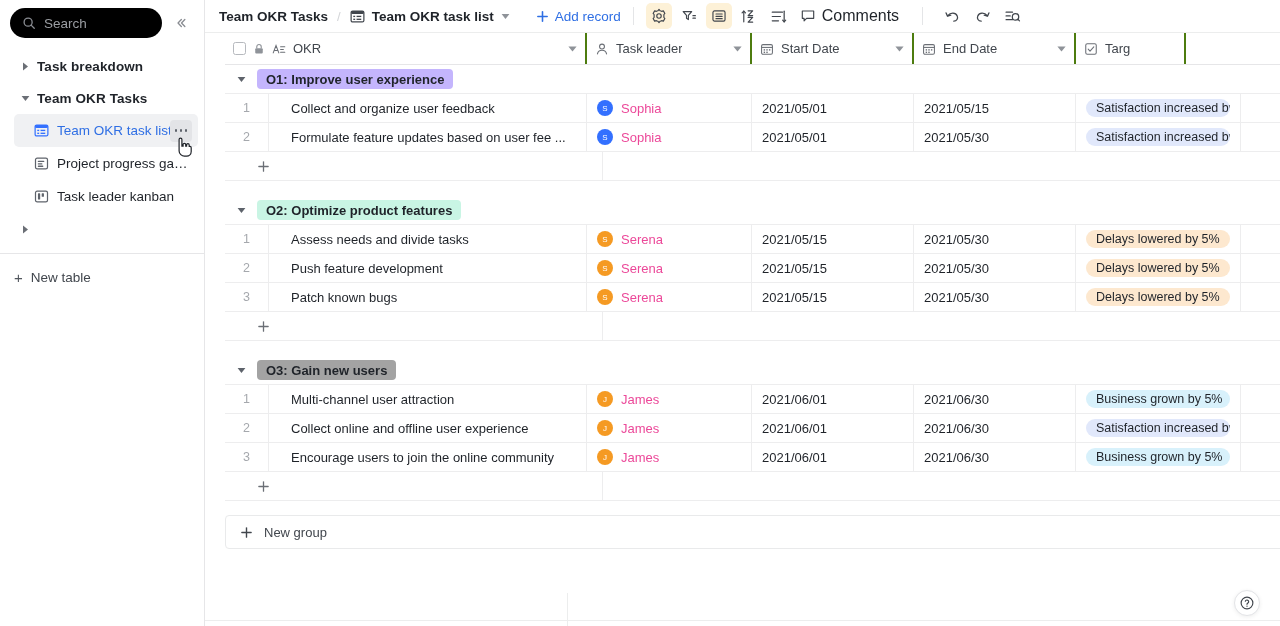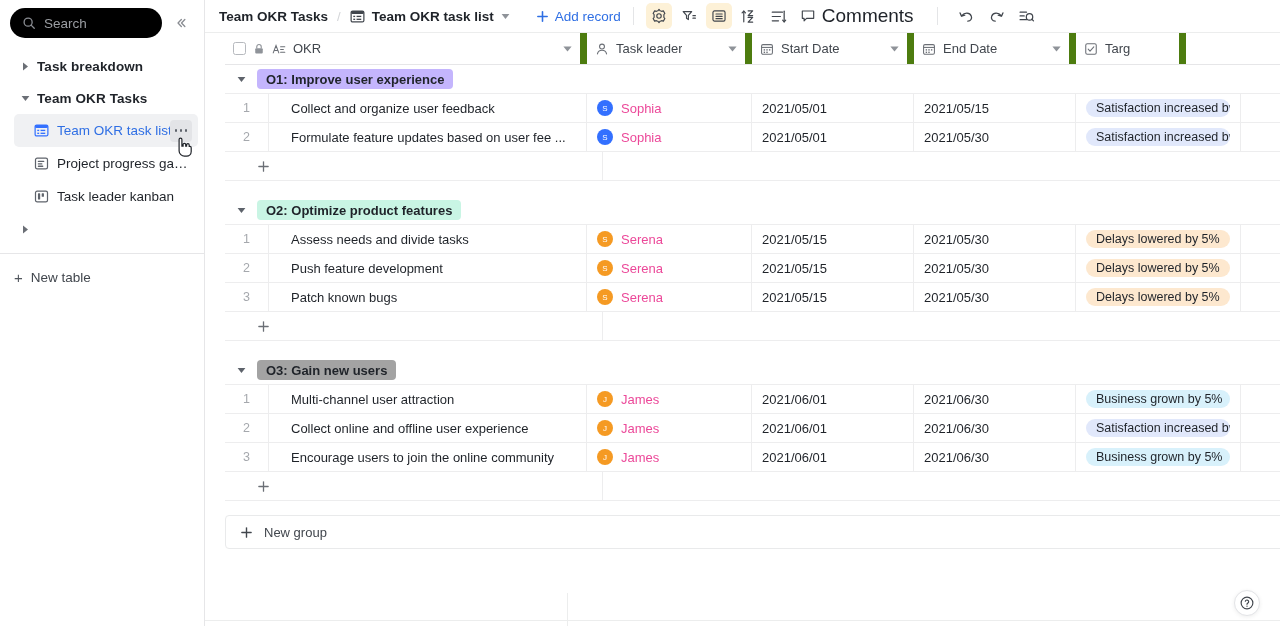--- a/index.html
+++ b/index.html
@@ -97,35 +97,35 @@
     color: #2f6fe4; font-size: 13.5px;
   }
   .tb-divider { width: 1px; height: 18px; background: #e4e5e7; margin: 0 12px; }
   .tb-icons { display: flex; align-items: center; gap: 4px; }
   .tb-btn {
     height: 26px; min-width: 26px; padding: 0 4px;
     display: flex; align-items: center; justify-content: center;
     border-radius: 5px; cursor: pointer; color: #41464d; gap: 6px;
   }
   .tb-btn.hl { background: #fdf1d7; }
-  .tb-btn .btxt { font-size: 19px; color: #1f2329; padding-right: 3px; }
+  .tb-btn .btxt { font-size: 16px; color: #1f2329; padding-right: 3px; }
 
   
   .grid-wrap { position: relative; height: 593px; overflow: hidden; }
   .grid { width: 1280px; }
 
   .hdr {
     display: flex; height: 32px;
     border-bottom: 1px solid #e6e6e8;
     background: #fff;
     margin-left: 20px;
   }
   .hc {
     display: flex; align-items: center;
-    border-right: 7px solid #4d7c0f;
+    border-right: 2px solid #4d7c0f;
     padding: 0 8px; gap: 7px;
     font-size: 13px; color: #41464d;
     position: relative; flex: 0 0 auto;
   }
   .hc .hname { white-space: nowrap; overflow: hidden; text-overflow: ellipsis; }
   .hc .hcaret { position: absolute; right: 8px; top: 50%; transform: translateY(-50%); color: #8f9399; font-size: 8px; cursor: pointer; }
   .c-okr   { width: 362px; }
   .c-lead  { width: 165px; }
   .c-start { width: 162px; }
   .c-end   { width: 162px; }

